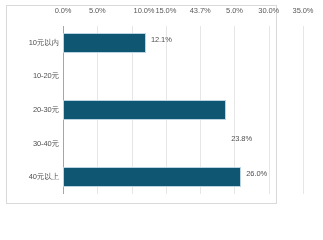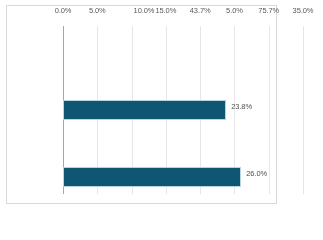--- a/index.html
+++ b/index.html
@@ -112,37 +112,48 @@
 
 <div id="chart-frame">
 
   <div id="x-axis-labels">
       <div class="x-tick-label" style="left: 56px;">0.0%</div>
       <div class="x-tick-label" style="left: 90.2857px;">5.0%</div>
       <div class="x-tick-label" style="left: 137px;">10.0%</div>
       <div class="x-tick-label" style="left: 158.857px;">15.0%</div>
       <div class="x-tick-label" style="left: 193.143px;">43.7%</div>
       <div class="x-tick-label" style="left: 227.429px;">5.0%</div>
-      <div class="x-tick-label" style="left: 261.714px;">75.7%</div>
+      <div class="x-tick-label" style="left: 261.714px;">30.0%</div>
       <div class="x-tick-label" style="left: 296px;">35.0%</div>
     </div>
 
+  <div id="y-axis-labels">
+      <div class="cat-label" style="top: 11.8px;">10元以内</div>
+      <div class="cat-label" style="top: 45.4px;">10-20元</div>
+      <div class="cat-label" style="top: 79px;">20-30元</div>
+      <div class="cat-label" style="top: 112.6px;">30-40元</div>
+      <div class="cat-label" style="top: 146.2px;">40元以上</div>
+    </div>
 
   <div id="plot-area">
       <div class="gridline axis-line" style="left: 0px;"></div>
       <div class="gridline" style="left: 34.2857px;"></div>
       <div class="gridline" style="left: 68.5714px;"></div>
       <div class="gridline" style="left: 102.857px;"></div>
       <div class="gridline" style="left: 137.143px;"></div>
       <div class="gridline" style="left: 171.429px;"></div>
       <div class="gridline" style="left: 205.714px;"></div>
       <div class="gridline" style="left: 240px;"></div>
+      <div class="bar-row" style="top: 0px; height: 33.6px;">
+        <div class="bar" title="10元以内 12.1%" style="width: 82.9714px; background: rgb(14, 86, 114); border-color: rgb(185, 212, 224);"></div>
+        <div class="bar-value" style="left: 87.9714px;">12.1%</div>
+      </div>
       <div class="bar-row" style="top: 67.2px; height: 33.6px;">
         <div class="bar" title="20-30元 23.8%" style="width: 163.2px; background: rgb(14, 86, 114); border-color: rgb(185, 212, 224);"></div>
-        <div class="bar-value" style="left: 168.2px;">23.8%</div>
+        <div class="bar-value" style="left: 168.2px; margin-top: 32px;">23.8%</div>
       </div>
       <div class="bar-row" style="top: 134.4px; height: 33.6px; padding-left: 48px;">
         <div class="bar" title="40元以上 26.0%" style="width: 178.286px; background: rgb(14, 86, 114); border-color: rgb(185, 212, 224);"></div>
         <div class="bar-value" style="left: 183.286px;">26.0%</div>
       </div>
     </div>
 
 </div>
 
 </body></html>

